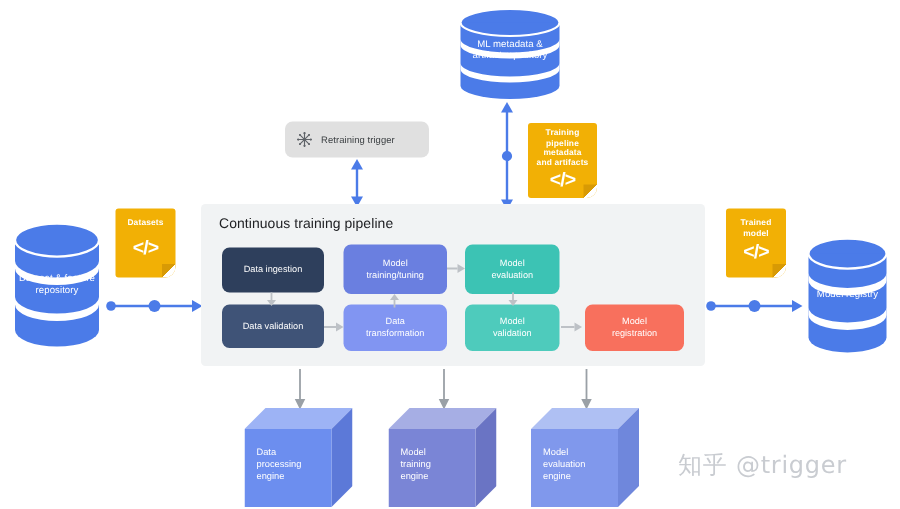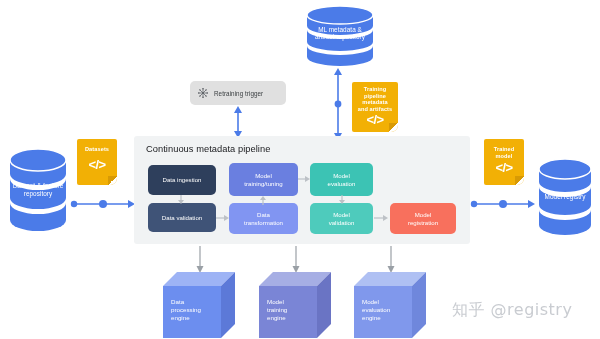--- a/index.html
+++ b/index.html
@@ -230,21 +230,21 @@
   <div class="barrow" style="left:70px;top:197px;">
     <svg width="66" height="14" viewBox="0 0 66 14">
       <line x1="5" y1="7" x2="61" y2="7" stroke="#4B7BE8" stroke-width="1.6"></line>
       <circle cx="4" cy="7" r="3.2" fill="#4B7BE8"></circle>
       <circle cx="33" cy="7" r="4" fill="#4B7BE8"></circle>
       <path d="M65 7 L58 11 L58 3 Z" fill="#4B7BE8"></path>
     </svg>
   </div>
 
   <div class="pipeline" style="left:134px;top:136px;width:336px;height:108px;">
-    <div class="pl-title">Continuous metadata pipeline</div>
+    <div class="pl-title">Continuous training pipeline</div>
 
     <div class="node n-ingest" style="left:14px;top:29px;width:68px;height:30px;">
       <span style="white-space:pre-line;">Data ingestion</span>
     </div>
     <div class="node n-train" style="left:95px;top:27px;width:69px;height:33px;">
       <span style="white-space:pre-line;">Model
 training/tuning</span>
     </div>
     <div class="node n-eval" style="left:176px;top:27px;width:63px;height:33px;">
       <span style="white-space:pre-line;">Model
@@ -381,15 +381,15 @@
     <svg viewBox="0 0 72 66" preserveAspectRatio="none" aria-hidden="true">
       <polygon points="0,14 14,0 72,0 58,14" fill="#AFC0F3"></polygon>
       <polygon points="58,14 72,0 72,52 58,66" fill="#6F87DC"></polygon>
       <rect x="0" y="14" width="58" height="52" fill="#8098EC"></rect>
     </svg>
     <div class="cube-label">Model
 evaluation
 engine</div>
   </div>
 
-  <div class="watermark" style="left:452px;top:300px;">知乎 @registry</div>
+  <div class="watermark" style="left:452px;top:300px;">知乎 @trigger</div>
 
 </div>
 
 </body></html>

